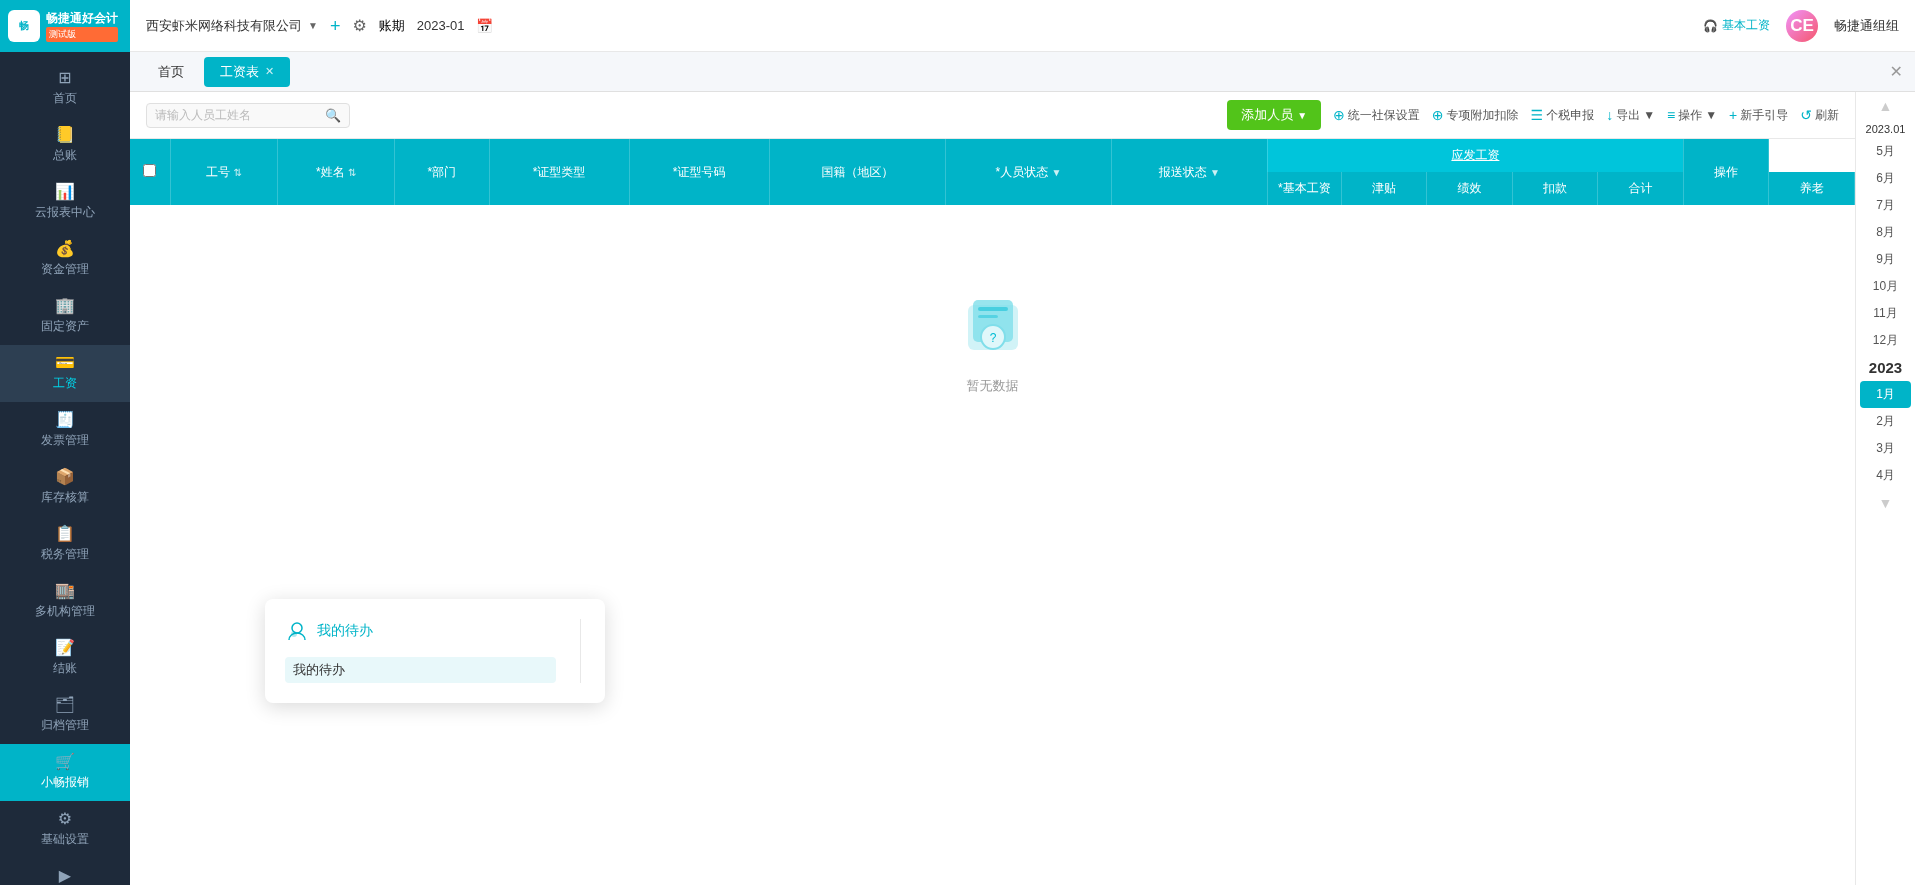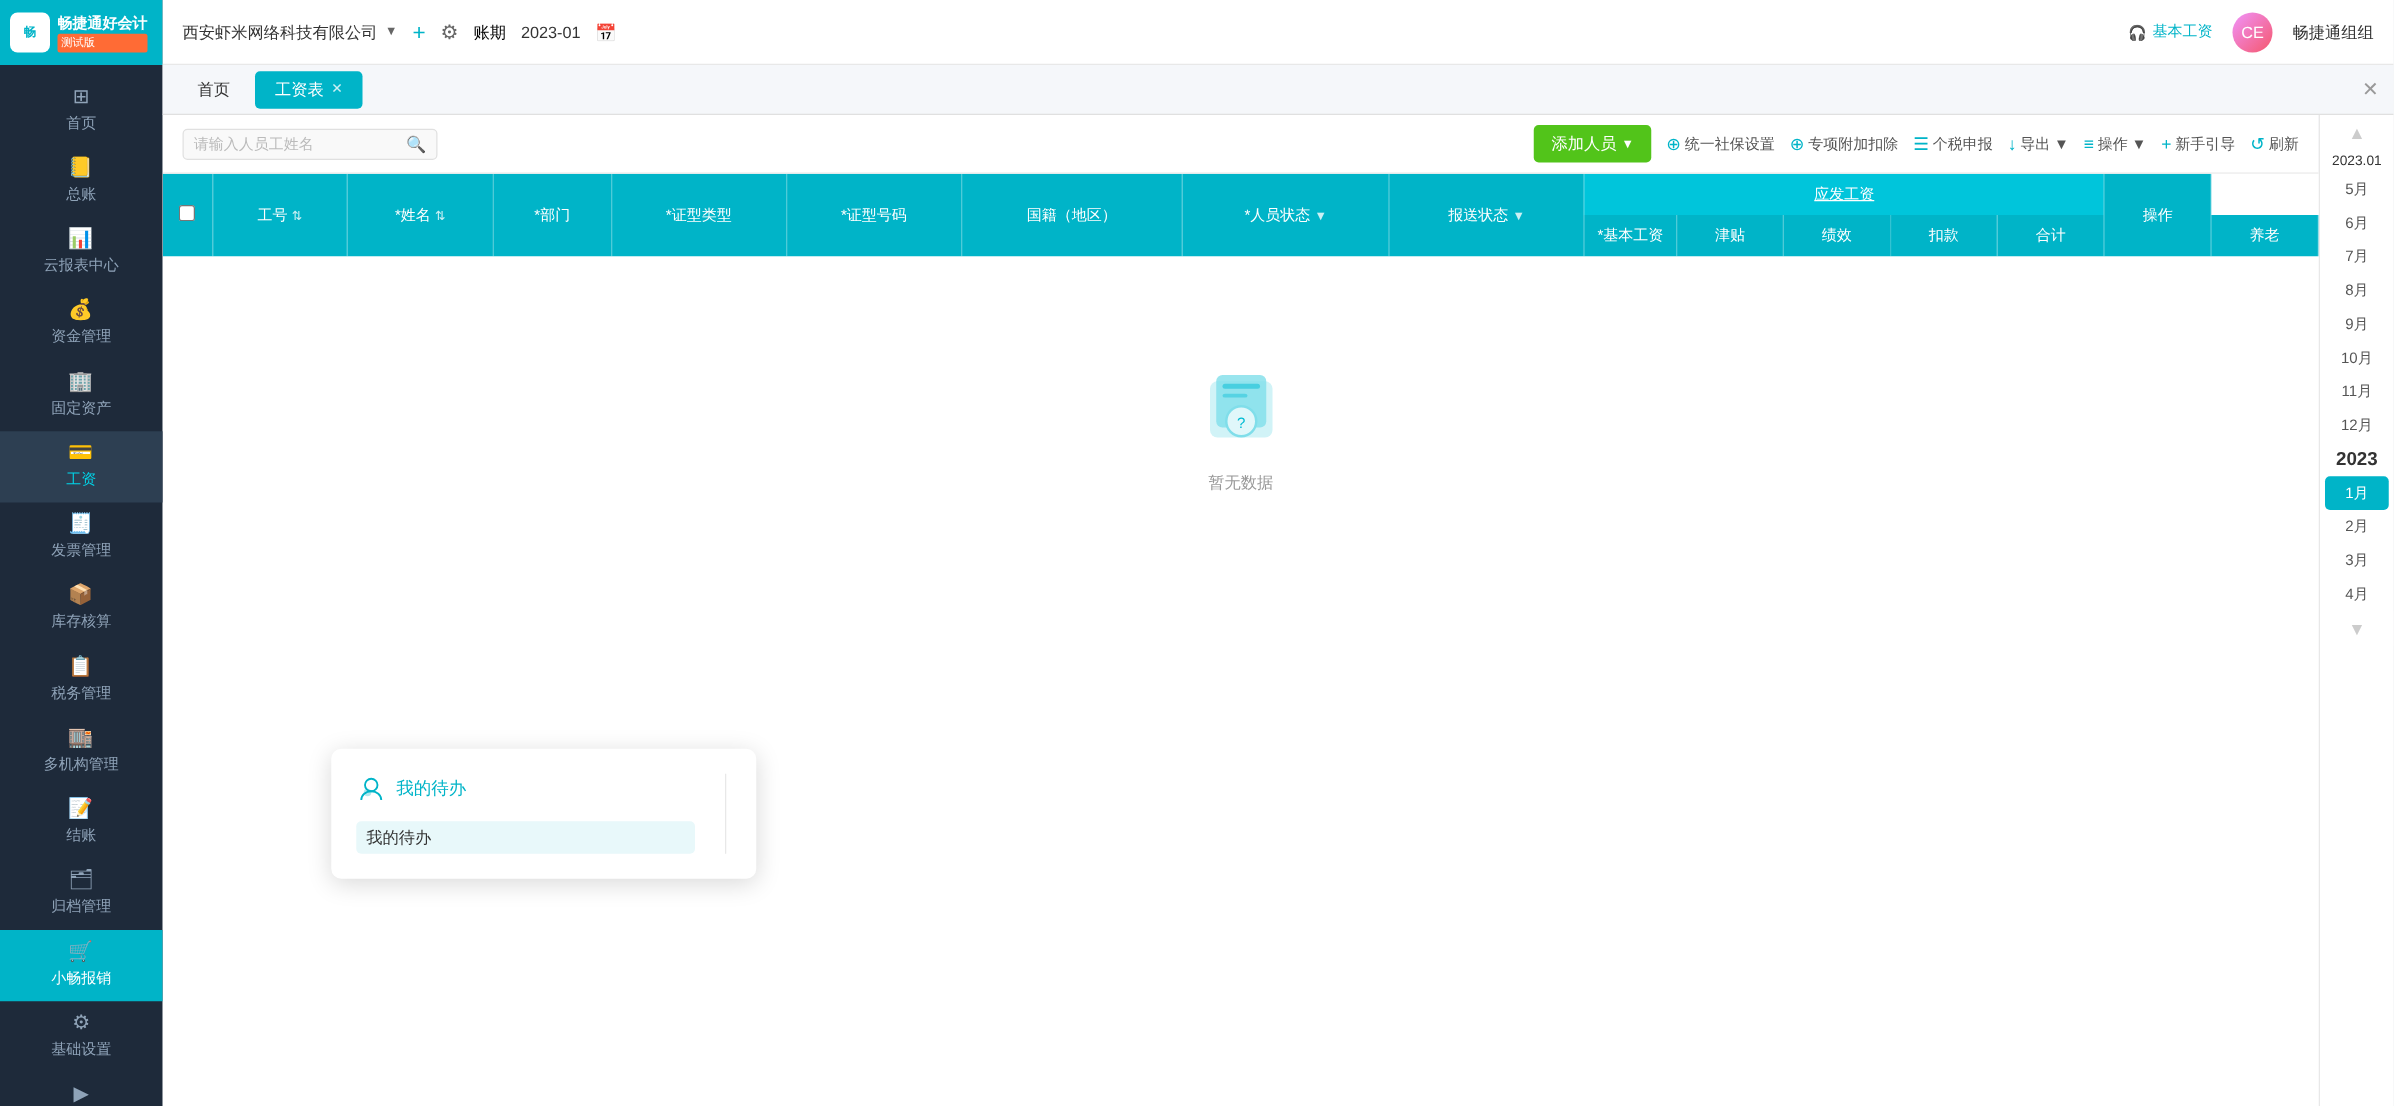--- a/index.html
+++ b/index.html
@@ -140,22 +140,22 @@
     }
     .topbar-avatar {
       width: 32px;
       height: 32px;
       border-radius: 50%;
       background: linear-gradient(135deg, #f093fb, #f5576c);
       display: flex;
       align-items: center;
       justify-content: center;
       color: white;
-      font-size: 13px;
-      font-weight: normal;
+      font-size: 17px;
+      font-weight: bold;
     }
     .topbar-username {
       color: #333;
       font-size: 13px;
       cursor: pointer;
     }
 
     
     .tabbar {
       background: #f5f7fa;

